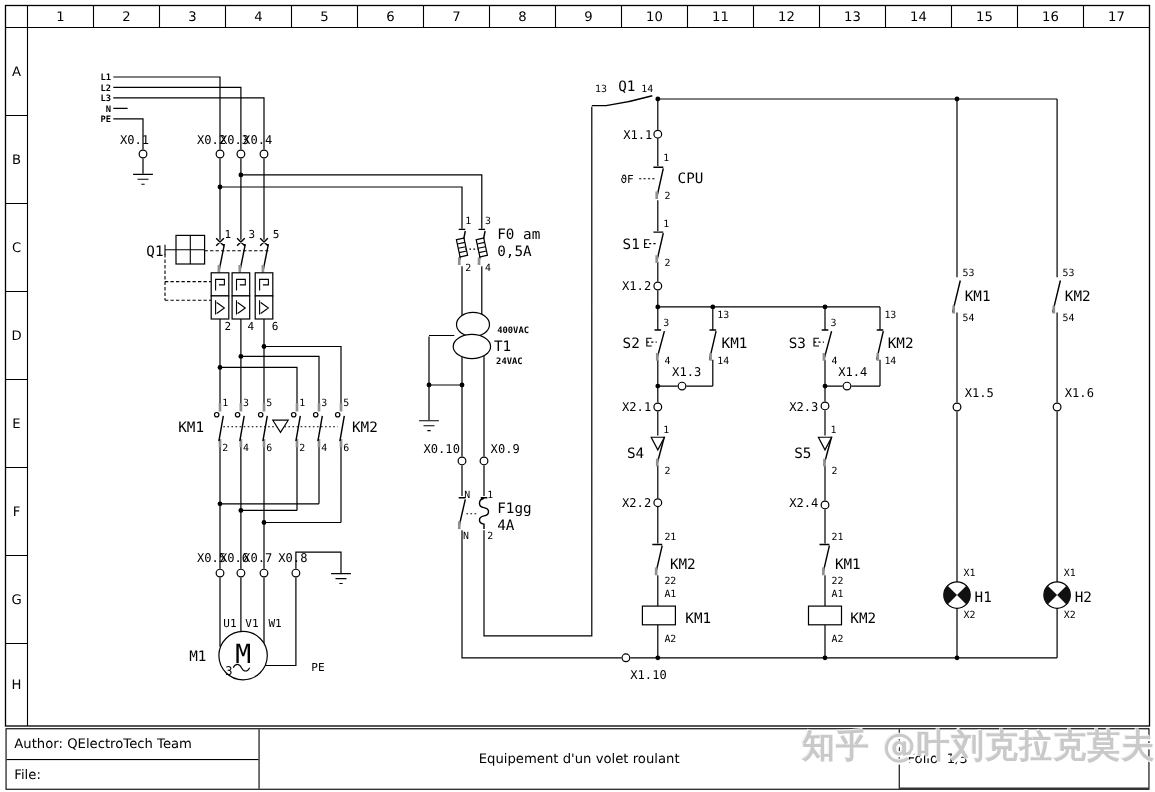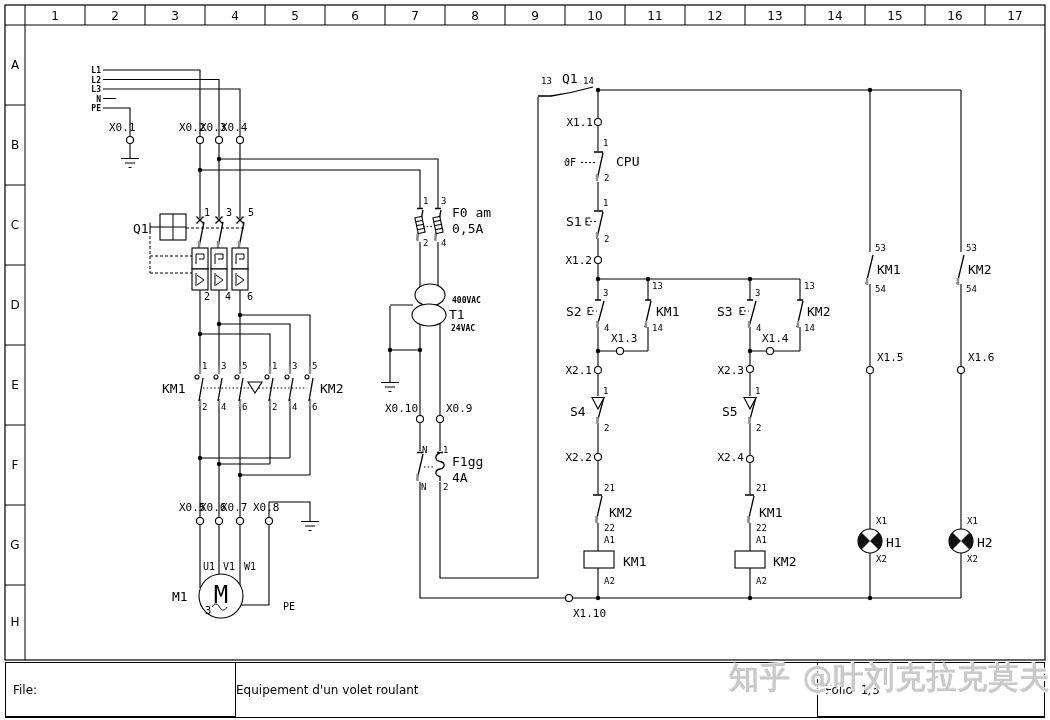--- a/index.html
+++ b/index.html
@@ -17,21 +17,21 @@
   .wh{fill:#fff;stroke:#000;stroke-width:1.1;}
   .tc{fill:#fff;stroke:#000;stroke-width:1.1;}
   .dot{fill:#000;stroke:none;}
   .blk{fill:#111;stroke:none;}
   text{fill:#000;}
   .tb{position:absolute;left:5px;top:662px;width:1038px;height:54px;border:1px solid #000;display:flex;font-size:12px;background:#fff;box-sizing:content-box;}
   .tb-left{width:229px;border-right:1px solid #000;display:flex;flex-direction:column;}
   .tb-right{width:226px;display:flex;flex-direction:column;}
   .tb-row{flex:1;display:flex;align-items:center;padding-left:7px;}
   .tb-left .tb-row:first-child,.tb-right .tb-row:first-child{border-bottom:1px solid #000;}
-  .tb-center{flex:1;display:flex;align-items:center;justify-content:flex-start;border-right:1px solid #000;}
+  .tb-center{flex:1;display:flex;align-items:center;justify-content:center;border-right:1px solid #000;}
   .watermark{position:absolute;left:693px;top:658px;font-size:30px;font-weight:bold;color:#c9c9c9;text-shadow:2px 2px 0 #ffffff,-1px -1px 0 #f2f2f2;white-space:nowrap;letter-spacing:1px;z-index:5;margin-left:36px;}
 </style>
 </head>
 <body>
 
 <div id="stage">
 <svg id="schematic" width="1050" height="720" viewBox="0 0 1050 720">
 
   <g>
     <rect class="fr" x="5" y="5" width="1040" height="655"></rect>
@@ -382,20 +382,23 @@
         <text x="967" y="524" font-size="9" font-family="&quot;DejaVu Sans Mono&quot;, monospace" text-anchor="start">X1</text>
         <text x="977" y="547" font-size="13" font-family="&quot;DejaVu Sans Mono&quot;, monospace" text-anchor="start">H2</text>
         <text x="967" y="562" font-size="9" font-family="&quot;DejaVu Sans Mono&quot;, monospace" text-anchor="start">X2</text>
       </g>
 </svg>
 </div>
 
 <div class="tb">
   <div class="tb-cell tb-left">
     <div class="tb-row">
+        <span>Author: QElectroTech Team</span>
+      </div>
+    <div class="tb-row">
         <span>File:</span>
       </div>
   </div>
   <div class="tb-center">
       <span>Equipement d'un volet roulant</span>
     </div>
   <div class="tb-cell tb-right">
     <div class="tb-row">
         <span>Folio: 1/5</span>
       </div>

